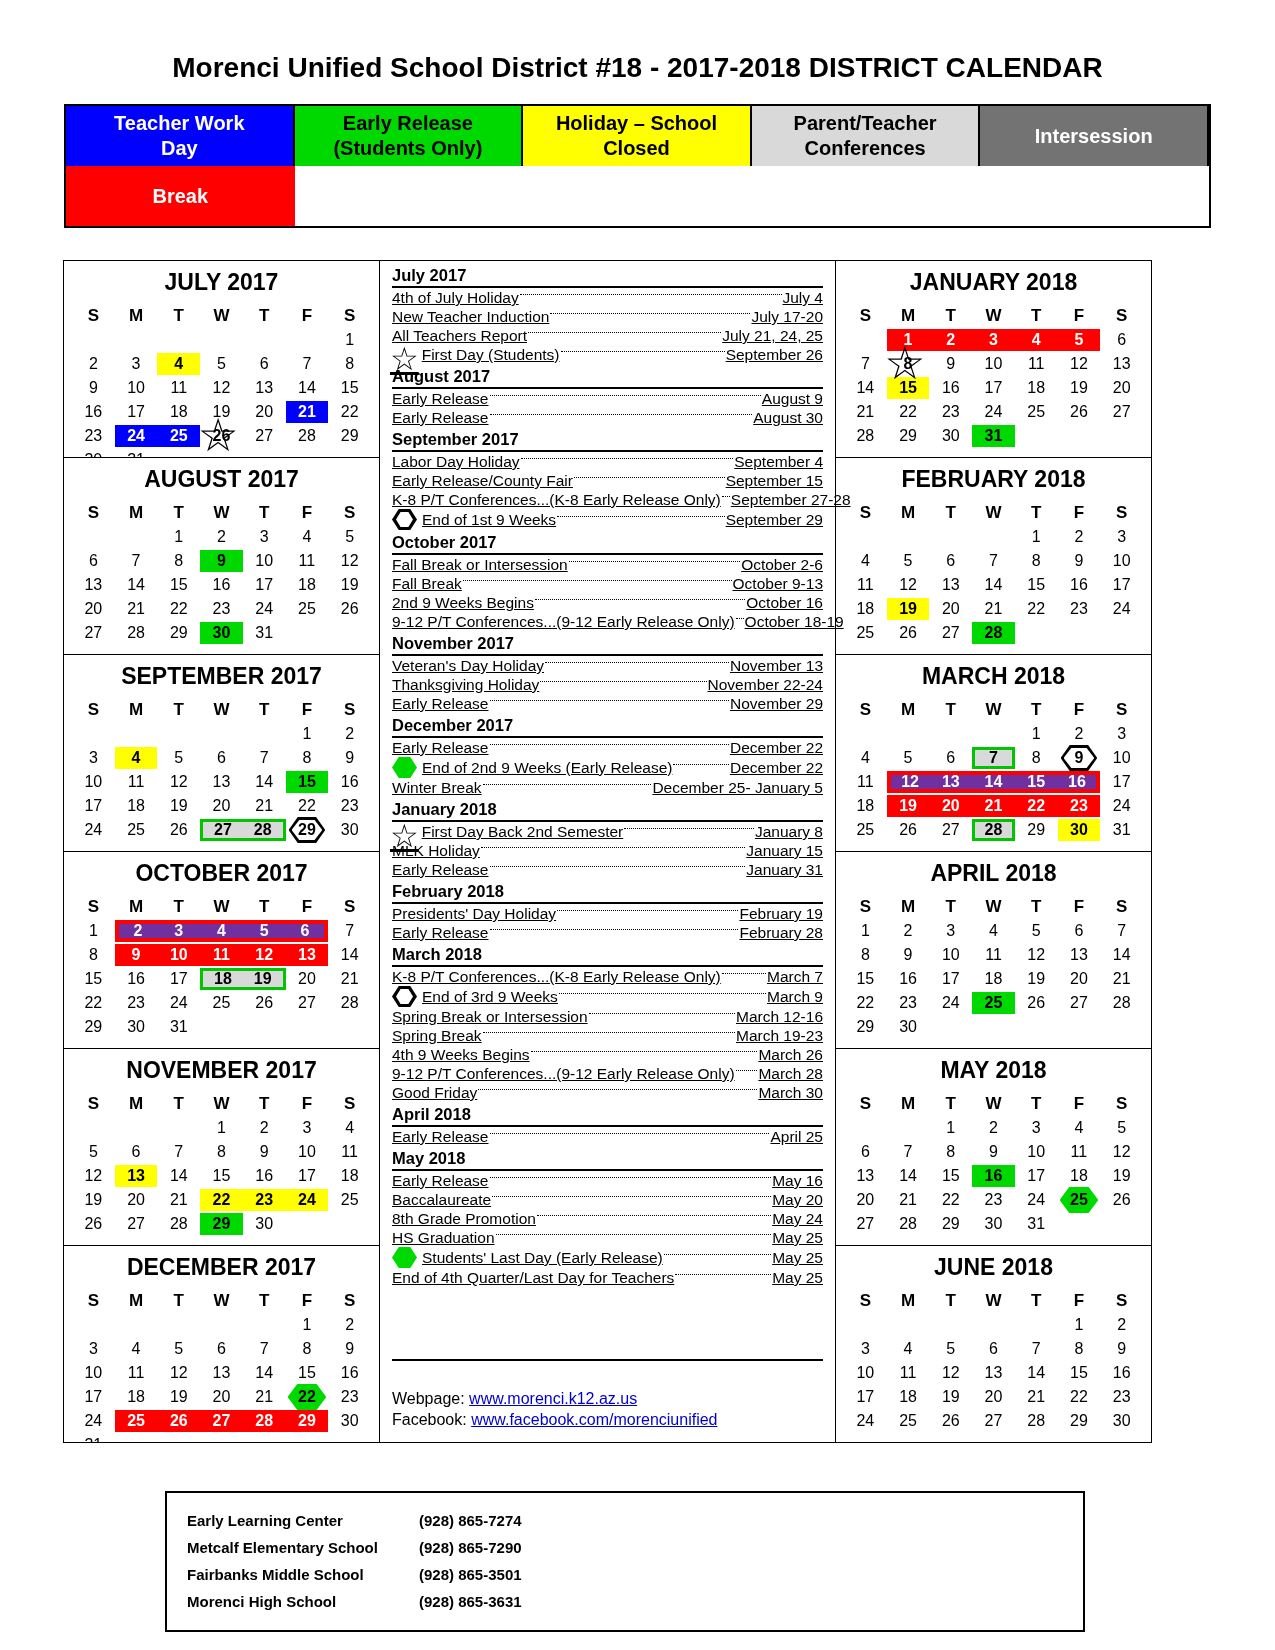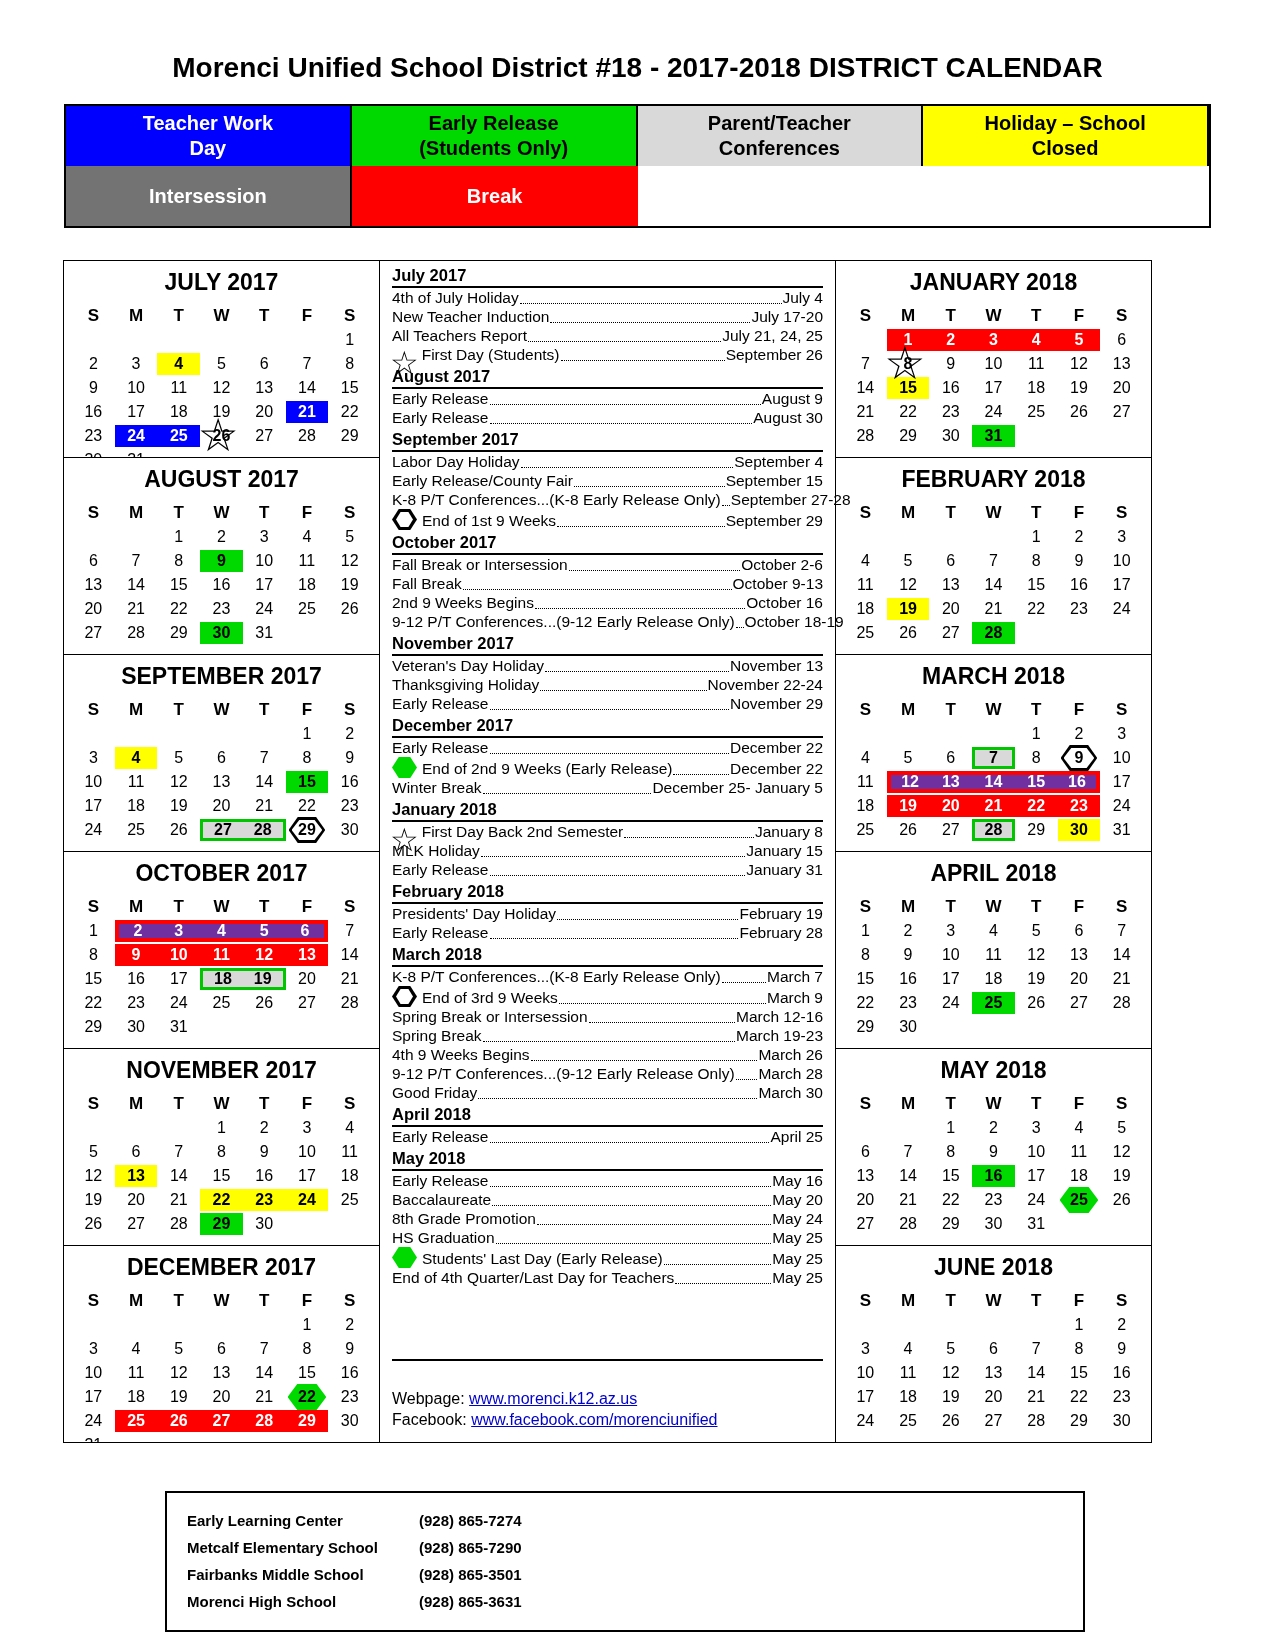--- a/index.html
+++ b/index.html
@@ -6,21 +6,21 @@
   body{
     width:1275px;height:1650px;background:#ffffff;position:relative;
     font-family:"Liberation Sans", sans-serif;color:#000;
   }
   .page-title{
     text-align:center;font-size:28px;font-weight:bold;
     padding-top:52px;letter-spacing:0px;
   }
   
   .legend{
-    display:grid;grid-template-columns:repeat(4,1fr);
+    display:grid;grid-template-columns:repeat(5,1fr);
     width:1147px;margin:20px 0 0 64px;border:2px solid #000;box-sizing:border-box;
   }
   .legend-item{
     height:60px;display:flex;flex-direction:column;justify-content:center;
     text-align:center;font-weight:bold;font-size:20px;line-height:25px;
     border-right:2px solid #000;
   }
   .legend-item:last-child{border-right:none;}
   
   .main{
@@ -65,21 +65,21 @@
   }
   
   .mid-col{
     border:1px solid #000;margin:0 -1px;box-sizing:border-box;
     padding:2px 12px 10px;display:flex;flex-direction:column;
   }
   .ev-month{
     font-weight:bold;font-size:16.5px;border-bottom:2.5px solid #000;
     margin-top:3px;padding-bottom:1px;
   }
-  .ev-row{display:flex;align-items:flex-end;font-size:15.5px;line-height:19px;}
+  .ev-row{display:flex;align-items:center;font-size:15.5px;line-height:19px;text-decoration:underline;}
   .ev-label{white-space:nowrap;}
   .ev-leader{flex:1;border-bottom:1.7px dotted #000;margin:0 1px;transform:translateY(-3px);min-width:8px;}
   .ev-date{white-space:nowrap;}
   .ic-star{font-size:32px;line-height:10px;margin:0 3px 0 -2px;position:relative;top:4px;flex:none;}
   .ic-hex,.ic-ghex{width:25px;height:21px;display:inline-block;position:relative;margin-right:5px;flex:none;align-self:center;}
   .ic-hex::before{content:"";position:absolute;inset:0;background:#000;
     clip-path:polygon(27% 0,73% 0,100% 50%,73% 100%,27% 100%,0 50%);}
   .ic-hex::after{content:"";position:absolute;inset:3px 4px;background:#fff;
     clip-path:polygon(27% 0,73% 0,100% 50%,73% 100%,27% 100%,0 50%);}
   .ic-ghex{background:#00d900;clip-path:polygon(27% 0,73% 0,100% 50%,73% 100%,27% 100%,0 50%);}
@@ -103,27 +103,27 @@
 
 <div class="legend">
     <div class="legend-item" style="background: rgb(0, 0, 255); color: rgb(255, 255, 255);">
       <div>Teacher Work</div>
       <div>Day</div>
     </div>
     <div class="legend-item" style="background: rgb(0, 217, 0); color: rgb(0, 0, 0);">
       <div>Early Release</div>
       <div>(Students Only)</div>
     </div>
+    <div class="legend-item" style="background: rgb(255, 255, 0); color: rgb(0, 0, 0);">
+      <div>Holiday – School</div>
+      <div>Closed</div>
+    </div>
     <div class="legend-item" style="background: rgb(217, 217, 217); color: rgb(0, 0, 0);">
       <div>Parent/Teacher</div>
       <div>Conferences</div>
-    </div>
-    <div class="legend-item" style="background: rgb(255, 255, 0); color: rgb(0, 0, 0);">
-      <div>Holiday – School</div>
-      <div>Closed</div>
     </div>
     <div class="legend-item" style="background: #737373; color: rgb(255, 255, 255);">
       <div>Intersession</div>
     </div>
     <div class="legend-item" style="background: rgb(255, 0, 0); color: rgb(255, 255, 255);">
       <div>Break</div>
     </div>
   </div>
 
 <div class="main">

